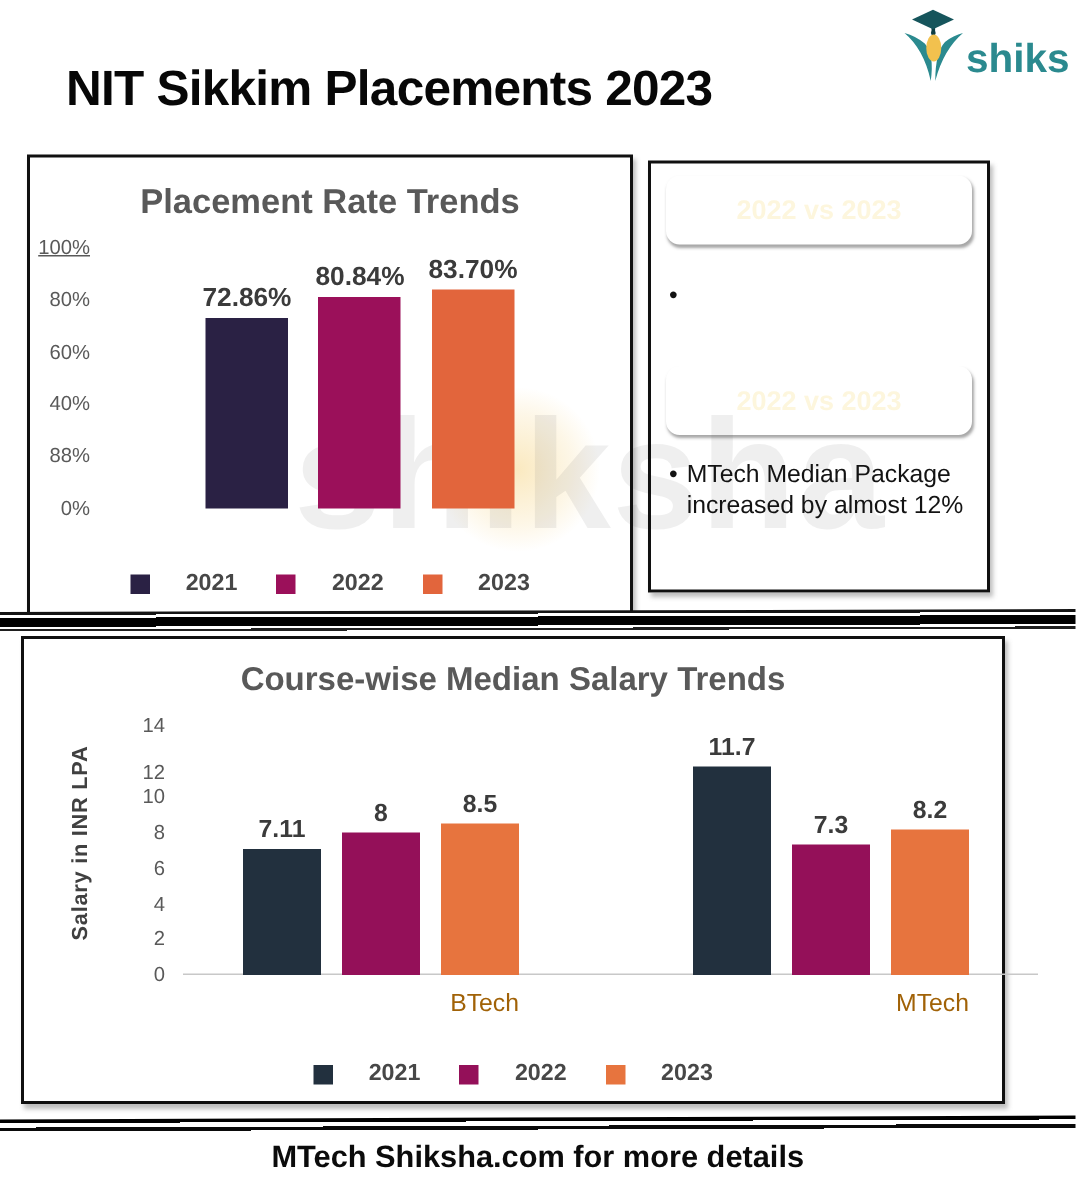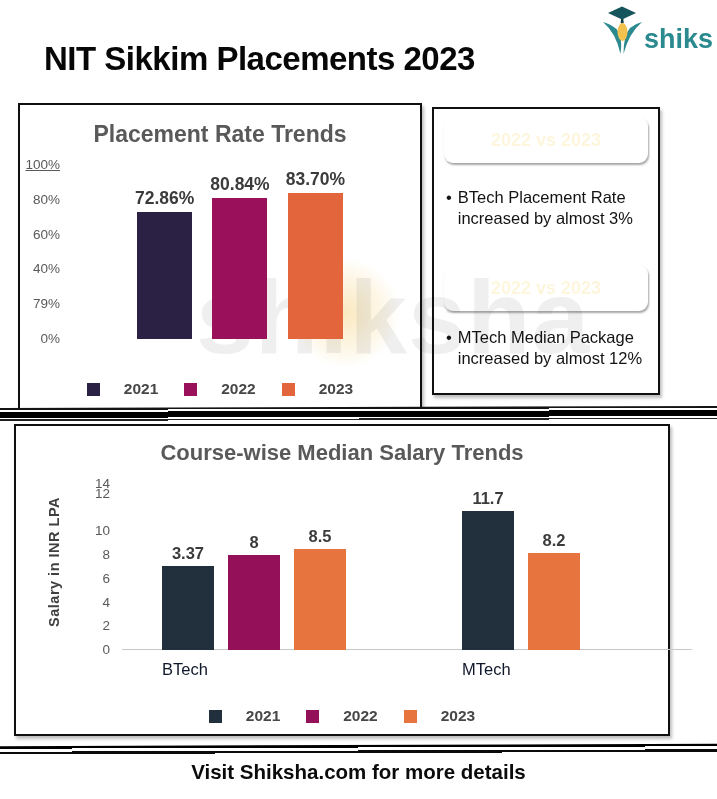--- a/index.html
+++ b/index.html
@@ -58,21 +58,21 @@
   .bar { width:55px; }
   #panelC .bar { width:52px; }
   .legend {
     position:absolute; left:0; right:0; display:flex; justify-content:center;
     align-items:center; gap:26px;
   }
   #panelA .legend { bottom:11px; }
   #panelC .legend { bottom:9px; }
   .leg-item { display:flex; align-items:center; gap:24px; font-size:15.5px; font-weight:bold; color:#474747; }
   .sw { width:13px; height:13px; display:inline-block; }
-  .cat { position:absolute; top:234px; width:184px; text-align:left; font-size:16.5px; color:#0f172a; }
+  .cat { position:absolute; top:234px; width:184px; text-align:right; font-size:16.5px; color:#a16207; }
   #catBTech { left:146px; }
   #catMTech { left:446px; }
   .ylab {
     position:absolute; left:-48px; top:128px; width:172px; text-align:center;
     font-size:14.5px; font-weight:bold; color:#404040; letter-spacing:0.5px;
     transform:rotate(-90deg);
   }
   
   .card-h {
     margin:8px 10px 0; height:46px; line-height:46px; border-radius:9px;
@@ -119,21 +119,21 @@
   <text x="64" y="45" font-size="27" font-weight="bold" fill="#2b8a8f">shiksha</text>
 </svg>
 
 <div class="wm-circle"></div>
 <div class="watermark">shiksha</div>
 
 <div id="panelA" class="panel">
   <div class="chart-title">Placement Rate Trends</div>
   <div class="ticks">
       <span class="ytick" style="bottom: -7px;">0%</span>
-      <span class="ytick" style="bottom: 27.8px;">79%</span>
+      <span class="ytick" style="bottom: 27.8px;">88%</span>
       <span class="ytick" style="bottom: 62.6px;">40%</span>
       <span class="ytick" style="bottom: 97.4px;">60%</span>
       <span class="ytick" style="bottom: 132.2px;">80%</span>
       <span class="ytick" style="bottom: 167px; text-decoration: underline;">100%</span>
     </div>
   <div id="plotA" class="plot">
     <div class="bar-group">
         <div class="bar-col">
           <span class="bar-label">72.86%</span>
           <div class="bar" style="height: 126.776px; background: rgb(42, 33, 68);"></div>
@@ -161,64 +161,67 @@
         <span class="sw" style="background: rgb(226, 101, 60);"></span>
         <span>2023</span>
       </span>
     </div>
 </div>
 
 <div id="panelB" class="panel">
   <div class="card-h">2022 vs 2023</div>
   <div class="bullet">
     <span class="dot">•</span>
-    <span class="btxt">BTech Placement Rate increased by almost 3%</span>
   </div>
   <div class="card-h second">2022 vs 2023</div>
   <div class="bullet second">
     <span class="dot">•</span>
     <span class="btxt">MTech Median Package increased by almost 12%</span>
   </div>
 </div>
 
 <div class="divider1"></div>
 
 <div id="panelC" class="panel">
   <div class="chart-title">Course-wise Median Salary Trends</div>
   <div class="ylab">Salary in INR LPA</div>
   <div class="ticks">
       <span class="ytick" style="bottom: -7px;">0</span>
       <span class="ytick" style="bottom: 16.7143px;">2</span>
       <span class="ytick" style="bottom: 40.4286px;">4</span>
       <span class="ytick" style="bottom: 64.1429px;">6</span>
       <span class="ytick" style="bottom: 87.8571px;">8</span>
       <span class="ytick" style="bottom: 111.571px;">10</span>
-      <span class="ytick" style="bottom: 149px;">12</span>
+      <span class="ytick" style="bottom: 128px;">12</span>
       <span class="ytick" style="bottom: 159px;">14</span>
     </div>
   <div id="plotC" class="plot">
     <div class="baseline"></div>
     <div class="bar-group" style="left:40px;">
         <div class="bar-col">
-          <span class="bar-label">3.37</span>
+          <span class="bar-label">7.11</span>
           <div class="bar" style="height: 84.3043px; background: rgb(34, 48, 62);"></div>
         </div>
         <div class="bar-col">
           <span class="bar-label">8</span>
           <div class="bar" style="height: 94.8571px; background: rgb(148, 16, 89);"></div>
         </div>
         <div class="bar-col">
           <span class="bar-label">8.5</span>
           <div class="bar" style="height: 100.786px; background: rgb(231, 116, 62);"></div>
         </div>
       </div>
     <div class="bar-group" style="left:340px;align-items:flex-end;">
         <div class="bar-col">
           <span class="bar-label">11.7</span>
           <div class="bar" style="height: 138.729px; background: rgb(34, 48, 62);"></div>
+        </div>
+        <div class="bar-col">
+          <span class="bar-label">7.3</span>
+          <div class="bar" style="height: 86.5571px; background: rgb(148, 16, 89);"></div>
         </div>
         <div class="bar-col">
           <span class="bar-label">8.2</span>
           <div class="bar" style="height: 97.2286px; background: rgb(231, 116, 62);"></div>
         </div>
       </div>
   </div>
   <div id="catBTech" class="cat">BTech</div>
   <div id="catMTech" class="cat">MTech</div>
   <div class="legend">
@@ -231,13 +234,13 @@
         <span>2022</span>
       </span>
       <span class="leg-item">
         <span class="sw" style="background: rgb(231, 116, 62);"></span>
         <span>2023</span>
       </span>
     </div>
 </div>
 
 <div class="divider2"></div>
-<div class="footer">Visit Shiksha.com for more details</div>
+<div class="footer">MTech Shiksha.com for more details</div>
 
 </body></html>

